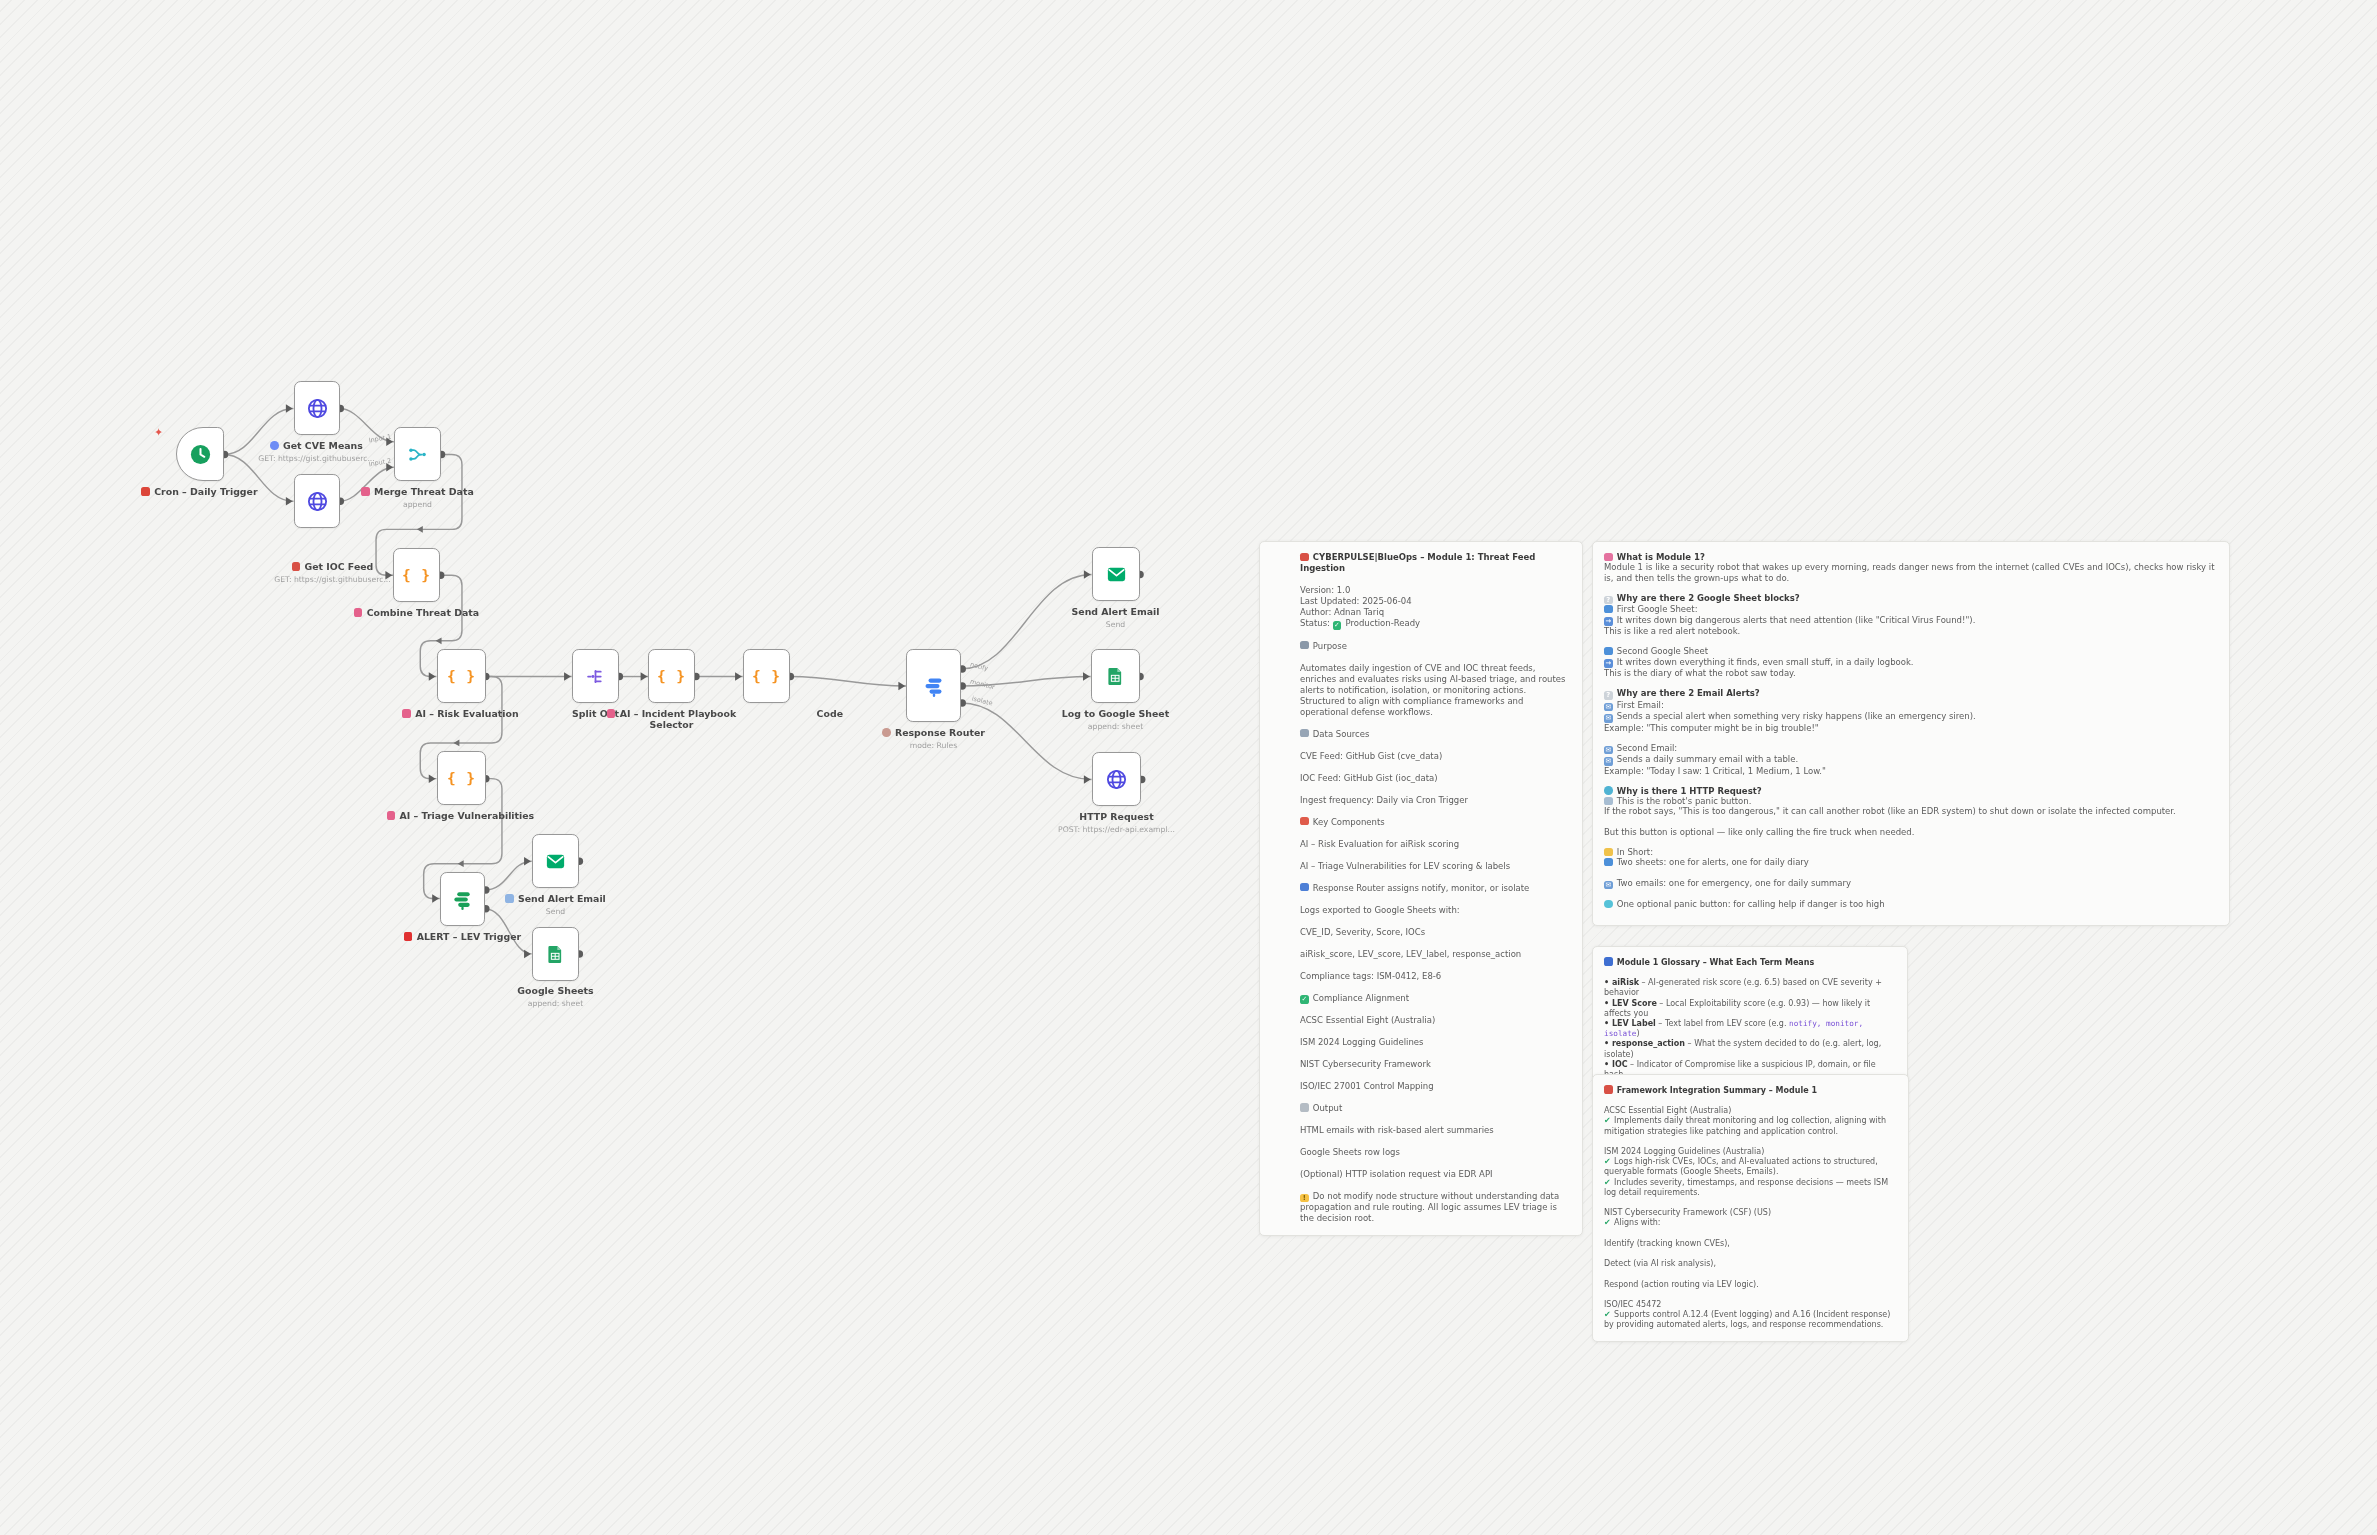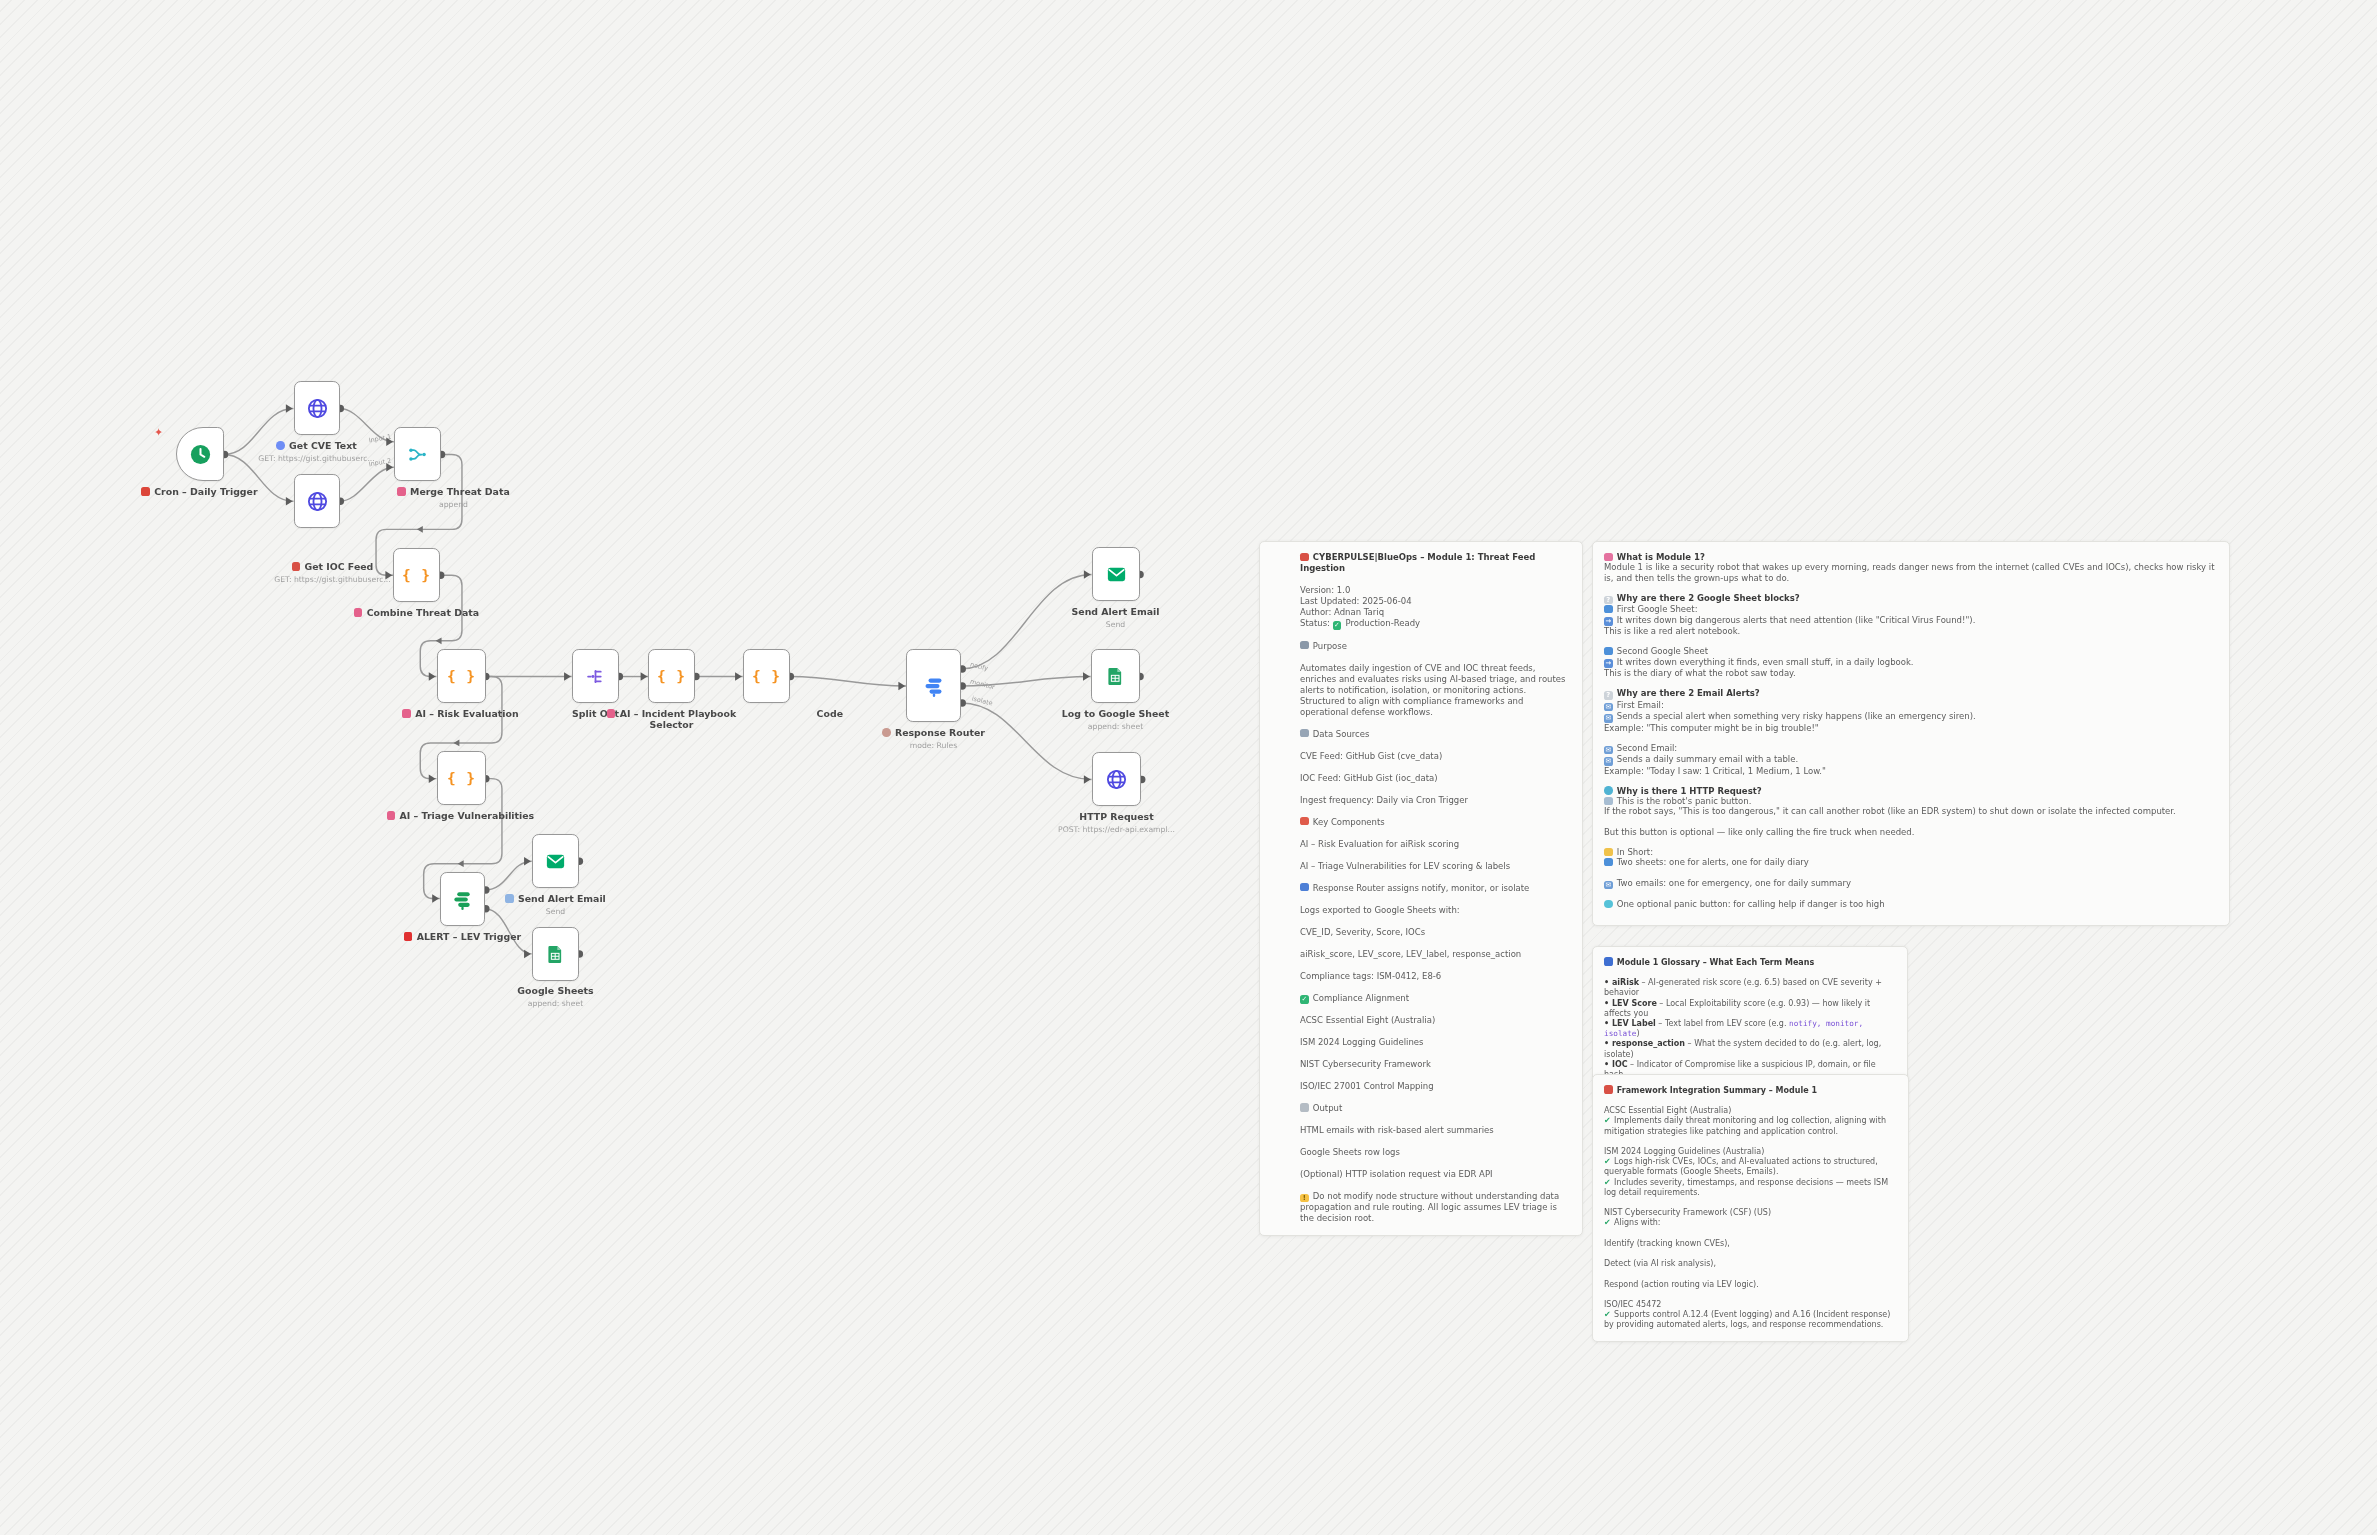--- a/index.html
+++ b/index.html
@@ -126,21 +126,21 @@
     <div class="node" style="left: 294px; top: 381px; width: 46px; height: 54px;">
       <svg viewBox="0 0 24 24" width="23" height="23">
         <g stroke="#4f49e0" stroke-width="1.9" fill="none">
           <circle cx="12" cy="12" r="9"></circle>
           <ellipse cx="12" cy="12" rx="4.2" ry="9"></ellipse>
           <path d="M3.6 9h16.8M3.6 15h16.8"></path>
         </g>
       </svg>
     </div>
     <div class="nlabel" style="left: 240px; top: 440px; width: 153px;">
-      <div><span class="chip c-bluedot"></span><span>Get CVE Text</span></div>
+      <div><span class="chip c-bluedot"></span><span>Get CVE Means</span></div>
       <div class="nsub">GET: https://gist.githubuserc...</div>
     </div>
     <div class="node" style="left: 294px; top: 474px; width: 46px; height: 54px;">
       <svg viewBox="0 0 24 24" width="23" height="23">
         <g stroke="#4f49e0" stroke-width="1.9" fill="none">
           <circle cx="12" cy="12" r="9"></circle>
           <ellipse cx="12" cy="12" rx="4.2" ry="9"></ellipse>
           <path d="M3.6 9h16.8M3.6 15h16.8"></path>
         </g>
       </svg>
@@ -153,21 +153,21 @@
       <svg viewBox="0 0 24 24" width="21" height="21">
         <g stroke="#2ab4c6" stroke-width="2" fill="none" stroke-linecap="round">
           <path d="M5 7h3c3.5 0 3.5 5 7 5h2"></path>
           <path d="M5 17h3c3.5 0 3.5-5 7-5"></path>
         </g>
         <circle cx="19.5" cy="12" r="2" fill="#2ab4c6"></circle>
         <circle cx="4.5" cy="7" r="2" fill="#2ab4c6"></circle>
         <circle cx="4.5" cy="17" r="2" fill="#2ab4c6"></circle>
       </svg>
     </div>
-    <div class="nlabel" style="left: 341px; top: 486px; width: 153px; padding-left: 36px;">
+    <div class="nlabel" style="left: 341px; top: 486px; width: 153px;">
       <div><span class="chip c-pink"></span><span>Merge Threat Data</span></div>
       <div class="nsub">append</div>
     </div>
     <div class="node" style="left: 393px; top: 548px; width: 47px; height: 54px;">
       <span class="braces">{ }</span>
     </div>
     <div class="nlabel" style="left: 340px; top: 607px; width: 153px;">
       <div><span class="chip c-pink"></span><span>Combine Threat Data</span></div>
     </div>
     <div class="node" style="left: 437px; top: 649px; width: 49px; height: 54px;">

